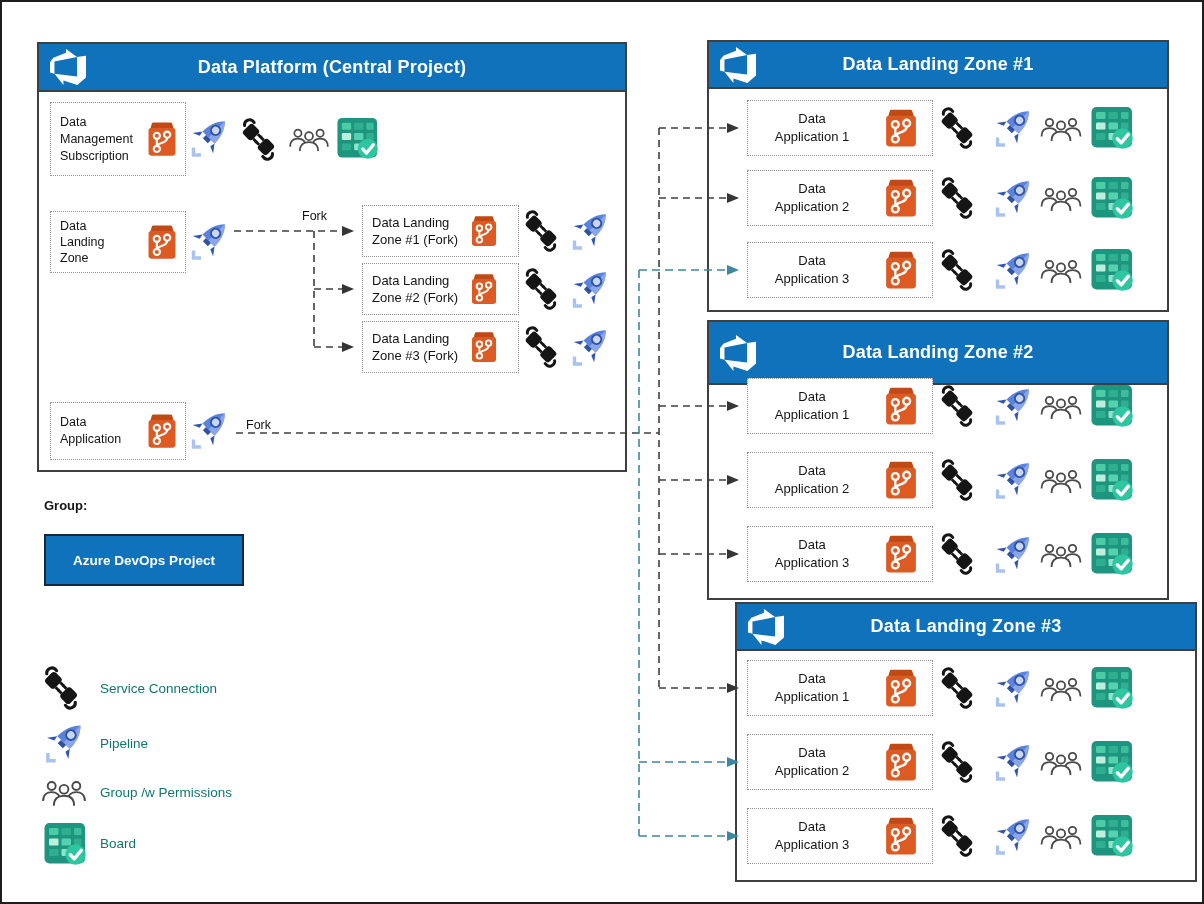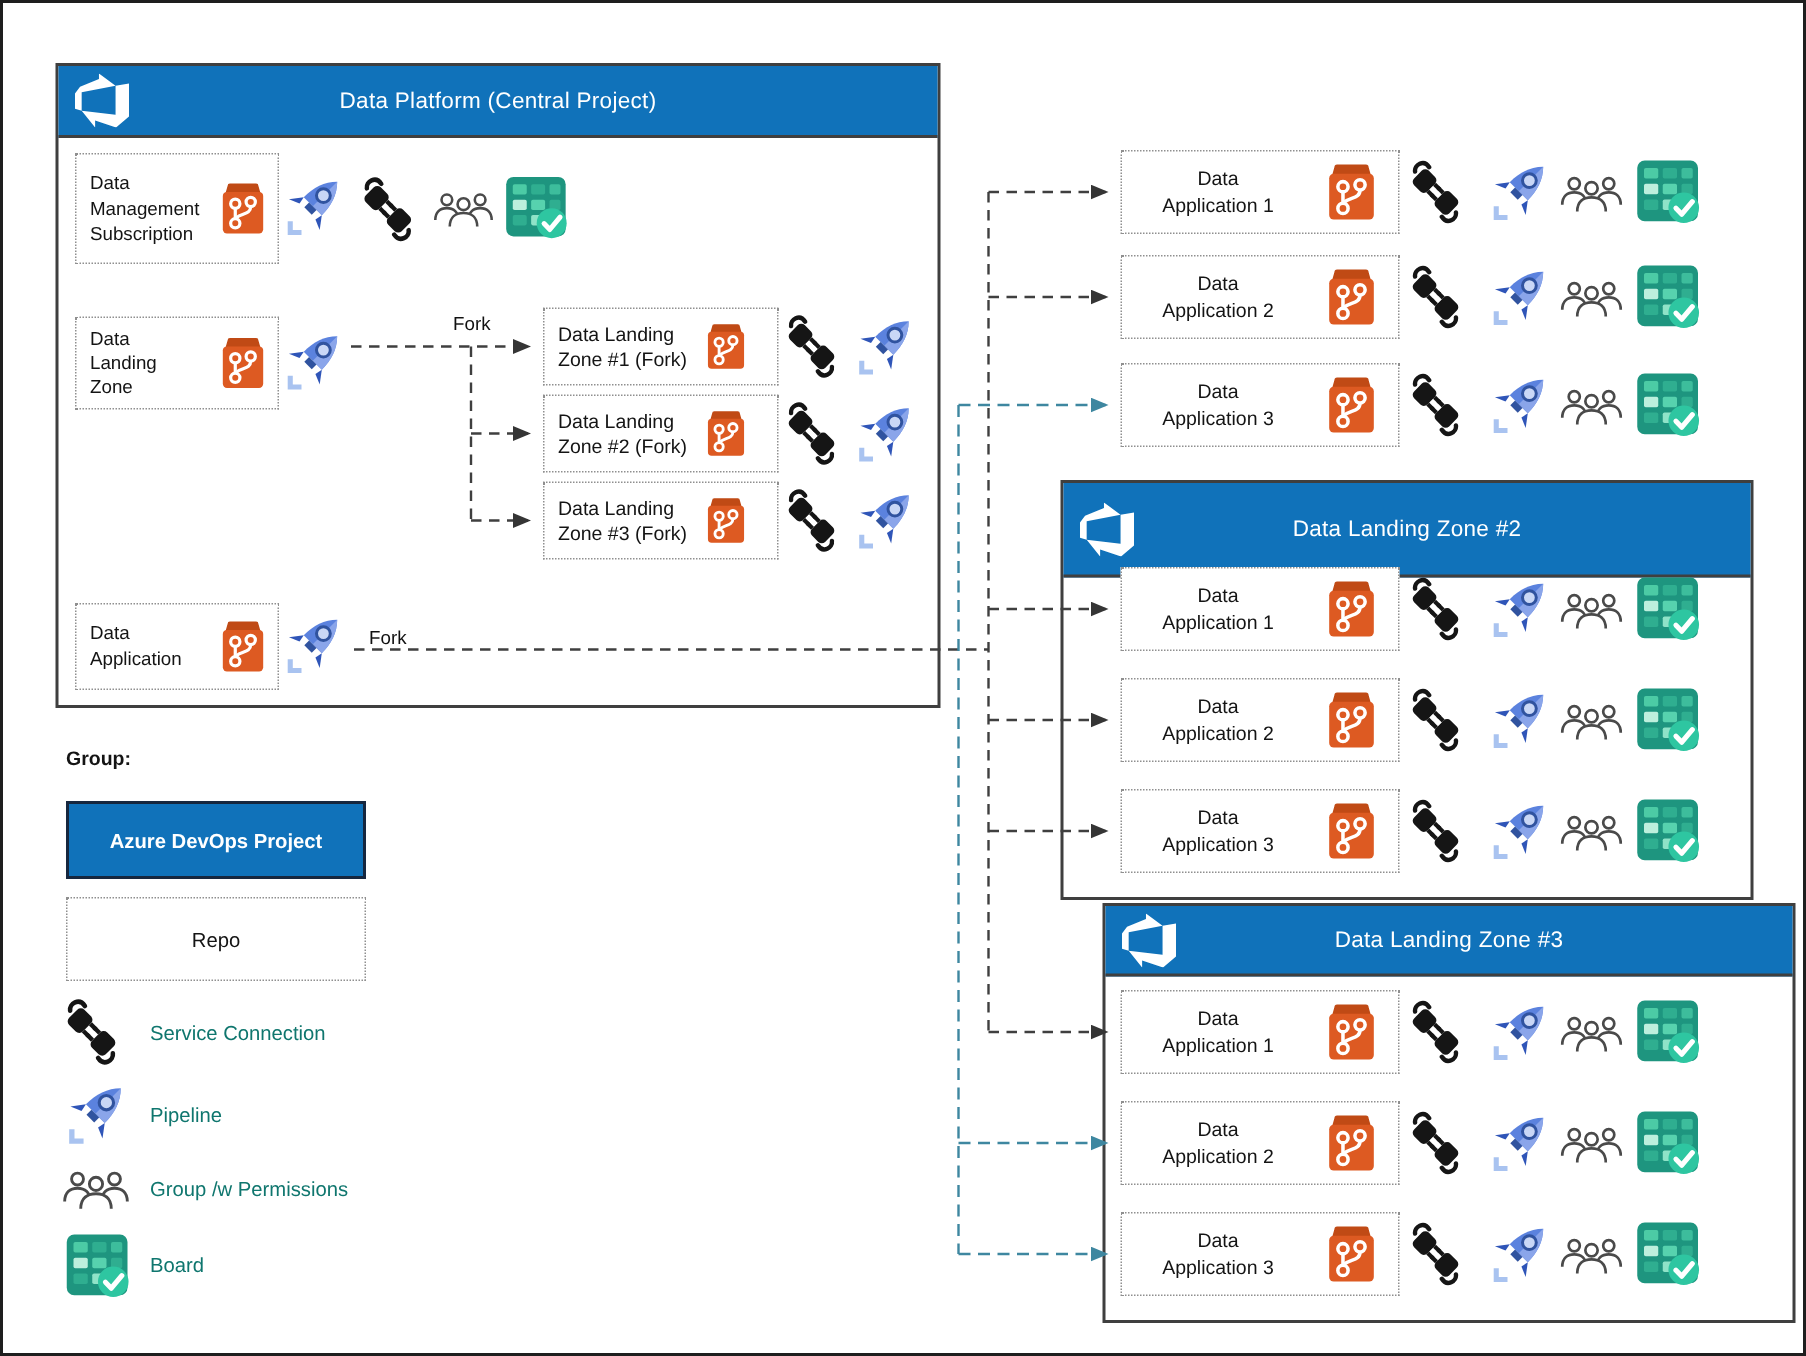--- a/index.html
+++ b/index.html
@@ -3,21 +3,21 @@
 <meta charset="utf-8">
 <style>
   html,body{margin:0;padding:0;background:#fff}
   #canvas{position:relative;width:1204px;height:904px;background:#fff;
     border:2px solid #1e1e1e;box-sizing:border-box;overflow:hidden;
     font-family:"Liberation Sans",sans-serif;color:#141414}
   .frame{position:absolute;border:2px solid var(--border,#3f3f3f);background:#fff;box-sizing:border-box}
   .hdr{position:absolute;left:0;top:0;right:0;background:var(--blue,#1072BA);
     border-bottom:2px solid var(--border,#3f3f3f);box-sizing:border-box}
   .hdr-title{position:absolute;left:0;right:0;top:0;bottom:0;display:flex;align-items:center;
-    justify-content:center;color:#fff;font-weight:normal;font-size:15px;letter-spacing:.2px}
+    justify-content:center;color:#fff;font-weight:bold;font-size:18px;letter-spacing:.2px}
   .logo{position:absolute;left:11px;top:50%;transform:translateY(-50%);width:36px;height:36px}
   .dotted{position:absolute;border:1px dotted #8f8f8f;background:#fff;display:flex;
     align-items:center;box-sizing:border-box}
   .box-label{white-space:pre-line;font-size:12.5px;line-height:17px;padding-left:9px}
   .app-label{white-space:pre-line;font-size:13px;line-height:18px;width:100%;text-align:center}
   .ic{position:absolute}
   .ic svg{width:100%;height:100%;display:block;overflow:visible}
   .fork-label{position:absolute;font-size:12.5px;color:#111}
   .legend-title{position:absolute;font-size:13px;font-weight:bold}
   .legend-label{position:absolute;font-size:13.5px;line-height:18px;color:#0f766e}
@@ -227,20 +227,30 @@
       <svg viewBox="0 0 48 48">
         <use href="#i-plug"></use>
       </svg>
     </span>
   <span class="ic" style="left:563px;top:321px;width:48px;height:48px">
       <svg viewBox="0 0 48 48">
         <use href="#i-rocket"></use>
       </svg>
     </span>
 
+  <div class="frame" style="left:705px;top:38px;width:462px;height:272px">
+    <div class="hdr" style="height:47px">
+      <span class="logo ic">
+          <svg viewBox="0 0 24 24">
+            <use href="#i-devops"></use>
+          </svg>
+        </span>
+      <div class="hdr-title">Data Landing Zone #1</div>
+    </div>
+  </div>
   <div class="frame" style="left:705px;top:318px;width:462px;height:280px">
     <div class="hdr" style="height:63px">
       <span class="logo ic">
           <svg viewBox="0 0 24 24">
             <use href="#i-devops"></use>
           </svg>
         </span>
       <div class="hdr-title">Data Landing Zone #2</div>
     </div>
   </div>
@@ -250,21 +260,20 @@
           <svg viewBox="0 0 24 24">
             <use href="#i-devops"></use>
           </svg>
         </span>
       <div class="hdr-title">Data Landing Zone #3</div>
     </div>
   </div>
 
   <div class="legend-title" style="left:42px;top:496px">Group:</div>
   <div class="legend-project" style="left:42px;top:532px;width:200px;height:52px">Azure DevOps Project</div>
-  <div class="dotted legend-repo" style="left:42px;top:596px;width:200px;height:56px">Repo</div>
 
   <span class="ic" style="left:36px;top:663px;width:46px;height:46px">
       <svg viewBox="0 0 48 48">
         <use href="#i-plug"></use>
       </svg>
     </span>
   <div class="legend-label" style="left:98px;top:678px">Service Connection</div>
 
   <span class="ic" style="left:36px;top:716px;width:50px;height:50px">
       <svg viewBox="0 0 48 48">

